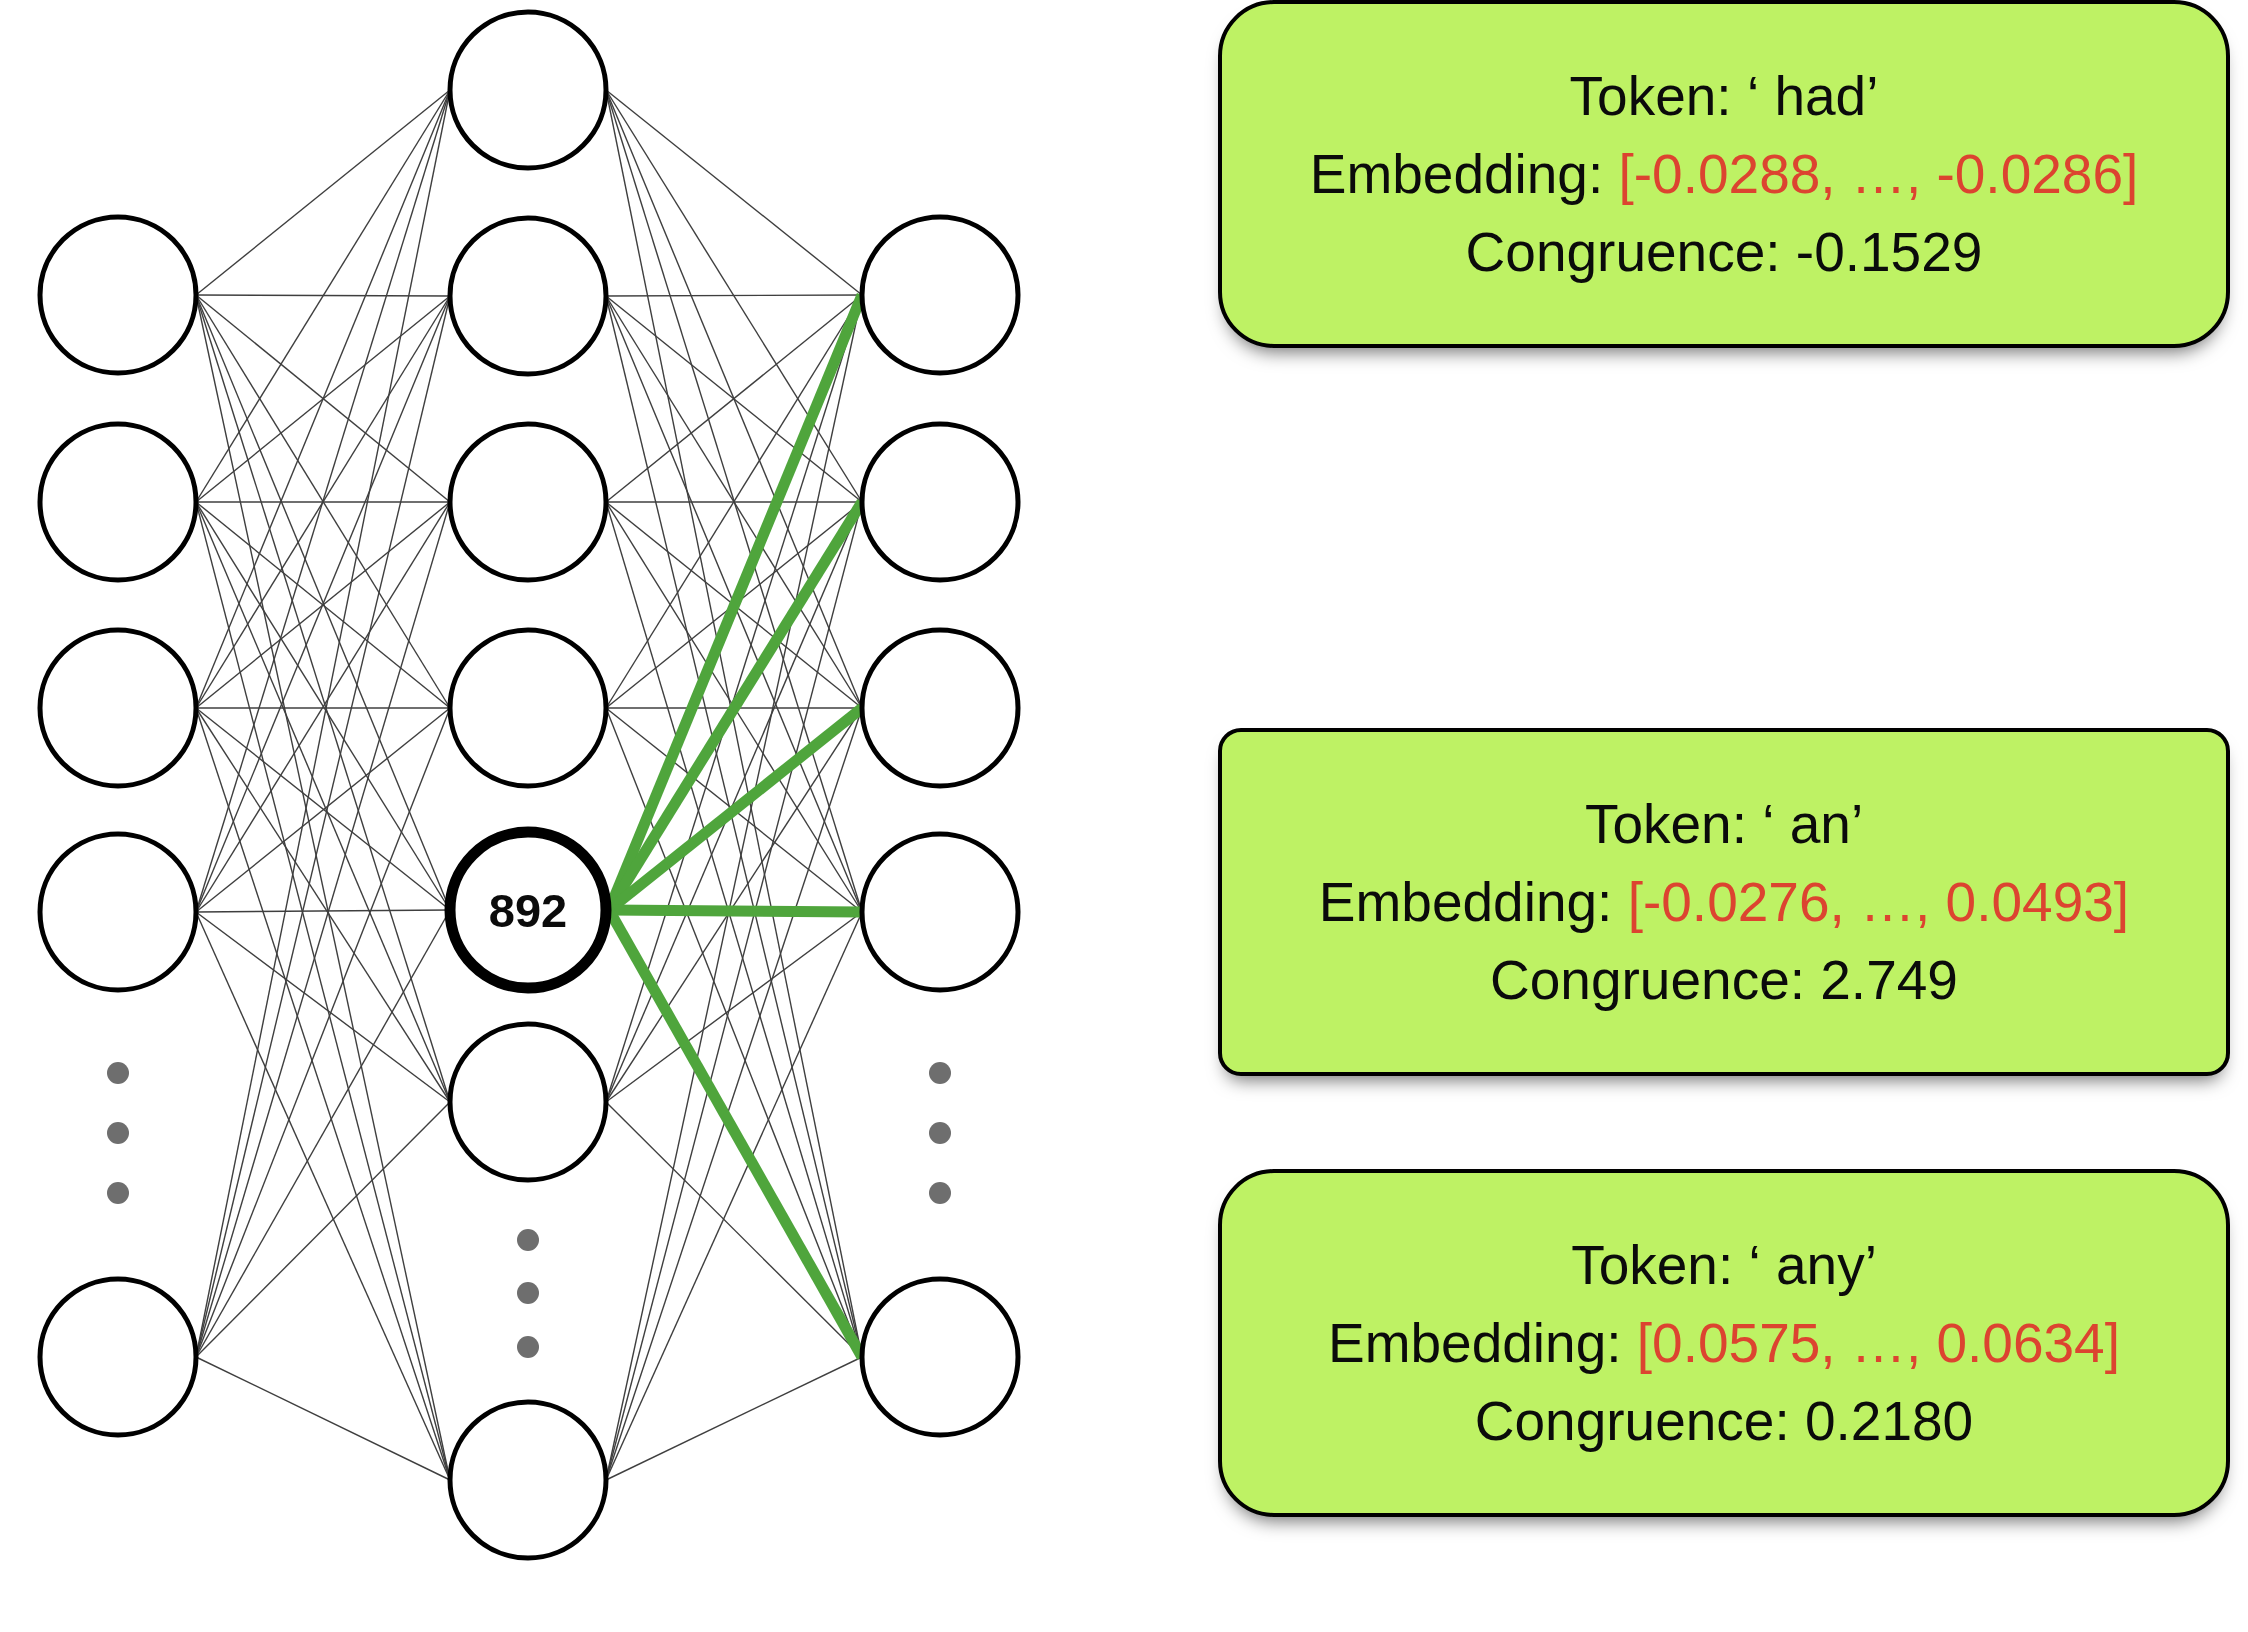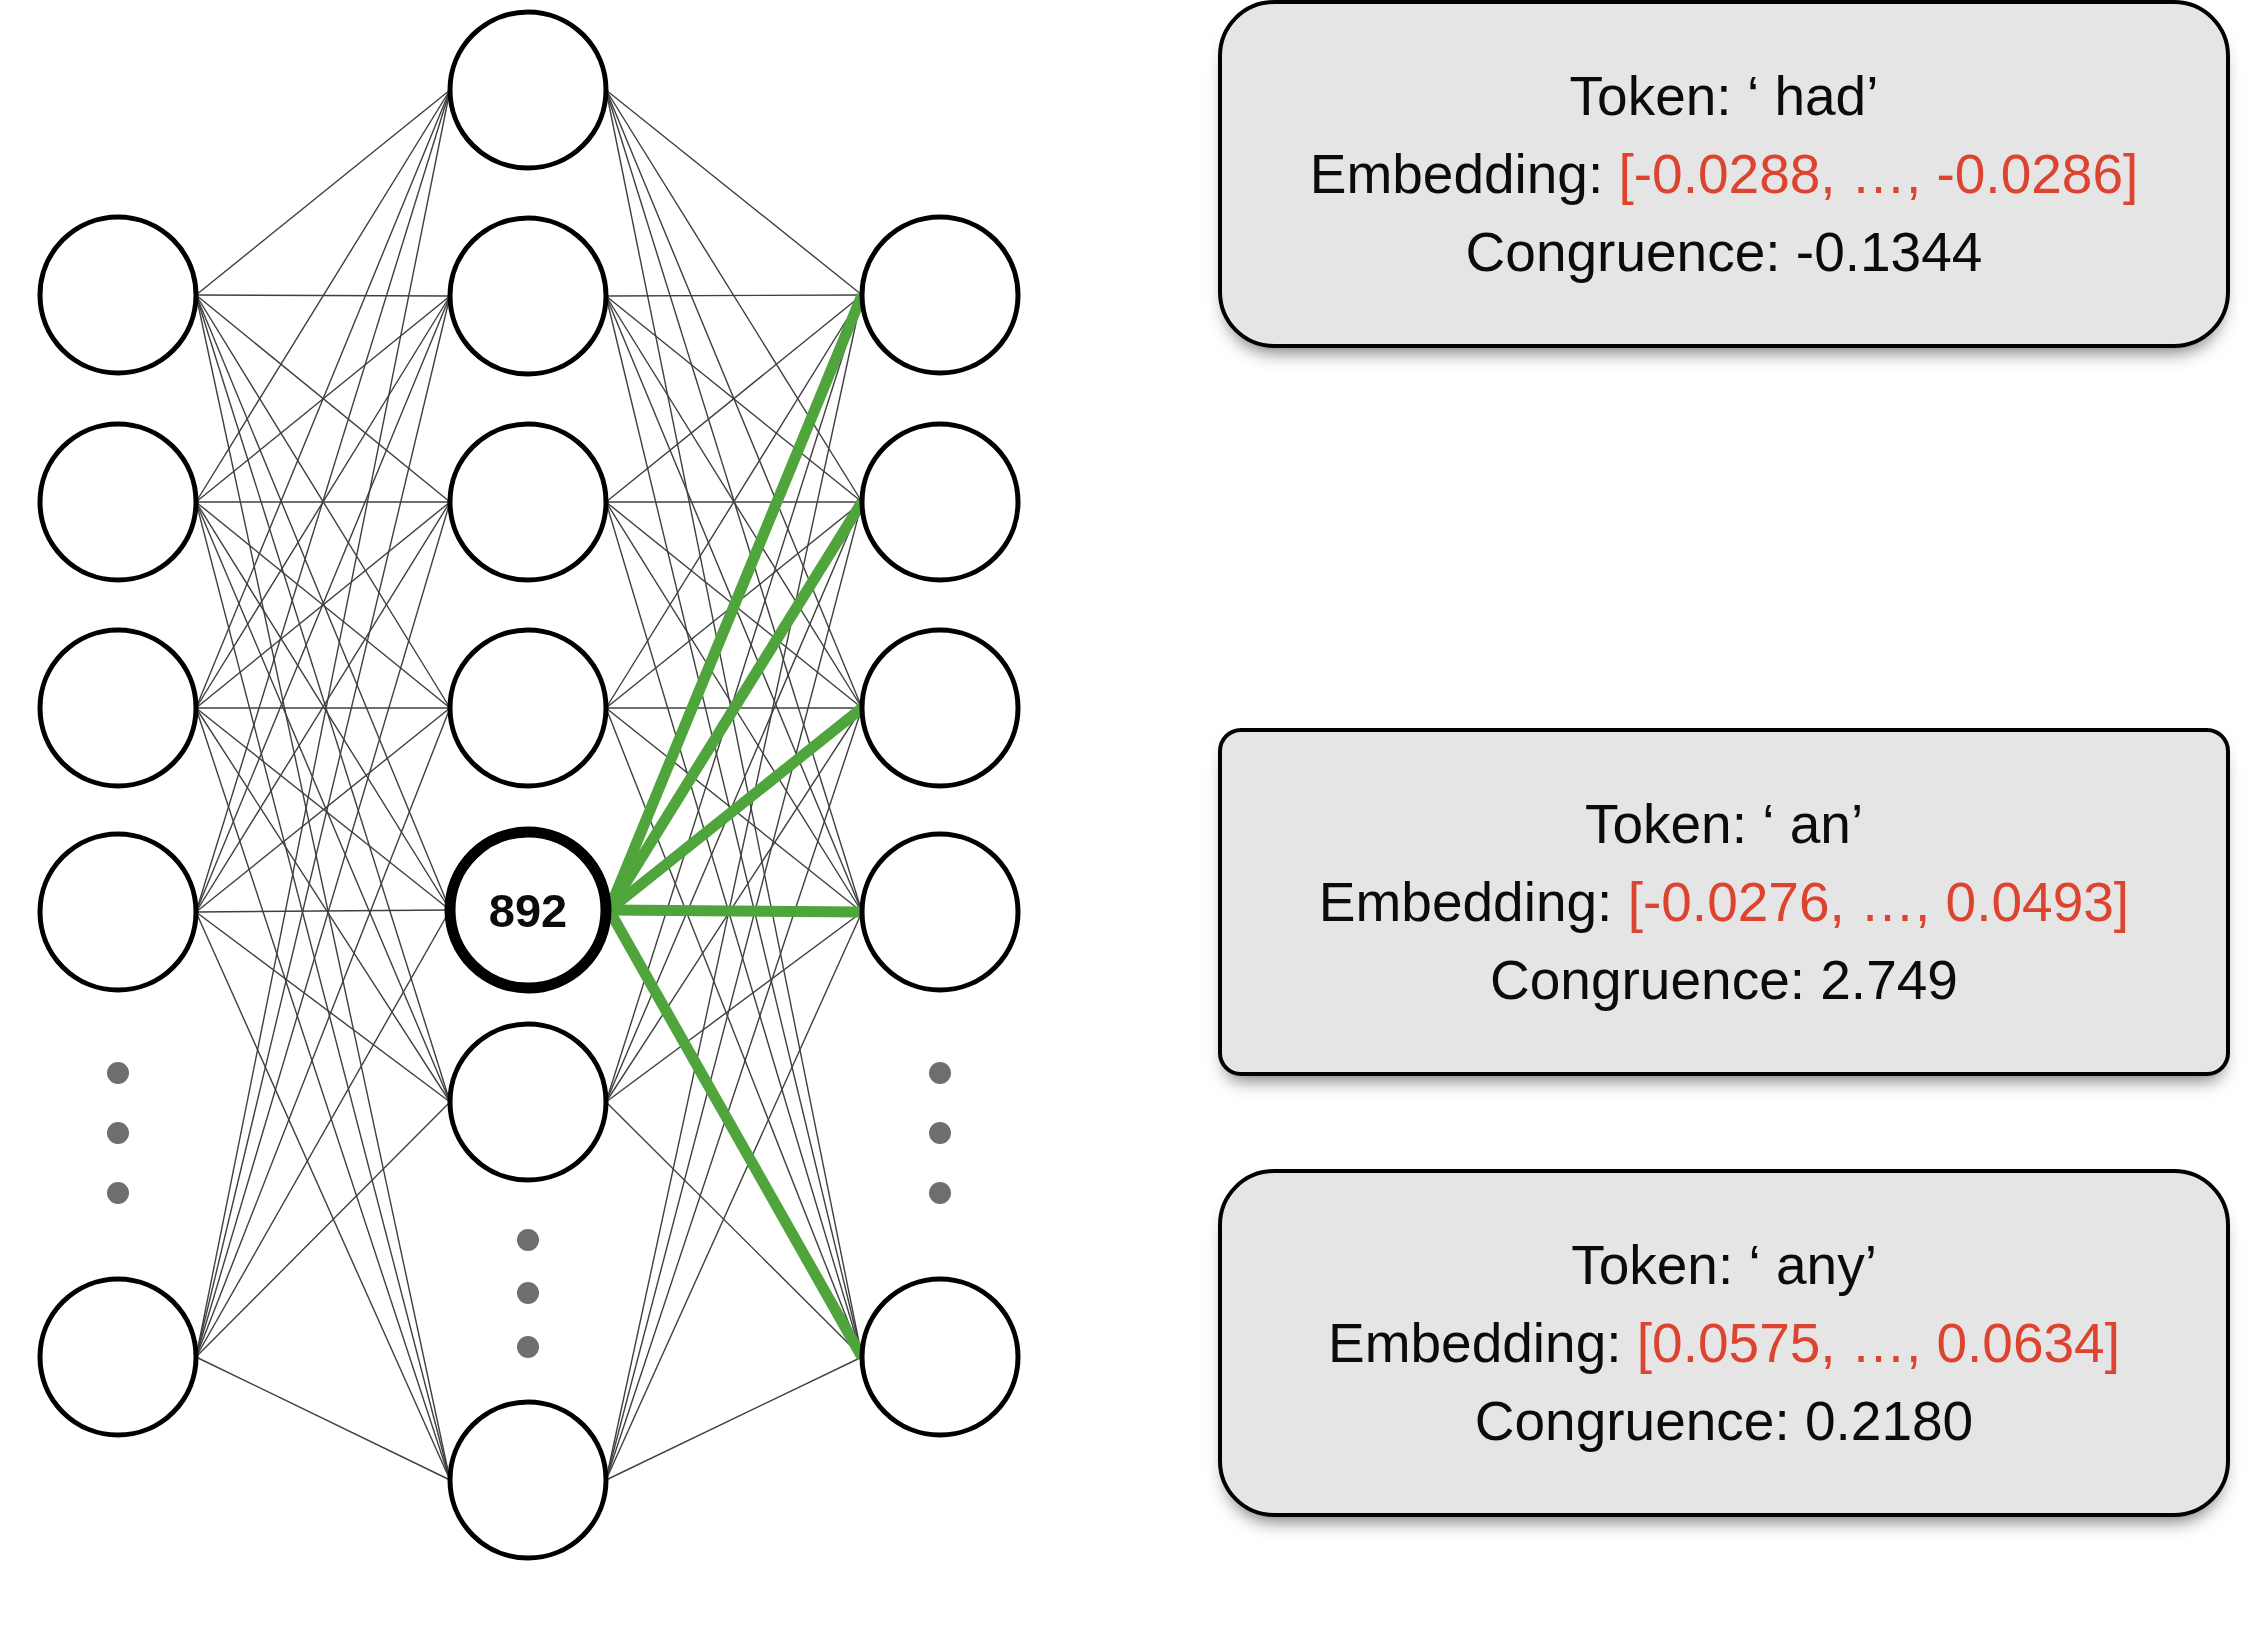--- a/index.html
+++ b/index.html
@@ -11,21 +11,21 @@
     overflow:hidden;
   }
   #network-svg{position:absolute;left:0;top:0;}
   .title-block{
     position:absolute;left:1230px;top:24px;width:1004px;
     text-align:center;font-weight:bold;font-size:58px;line-height:72px;
     white-space:nowrap;
   }
   .card{
     position:absolute;left:1218px;width:1004px;height:340px;
-    background:#e5e5e5;border:4px solid #000000;border-radius:56px;
+    background:#bef264;border:4px solid #000000;border-radius:56px;
     box-shadow:0 12px 18px -8px rgba(0,0,0,0.55);
     display:flex;flex-direction:column;justify-content:center;align-items:center;
     font-size:55px;line-height:78px;text-align:center;white-space:nowrap;
   }
   .card:nth-of-type(1){top:318px;}
   .card:nth-of-type(2){top:728px;border-radius:23px;}
   .card:nth-of-type(3){top:1169px;}
   .bold{font-weight:normal;}
 </style>
 </head>
@@ -175,15 +175,15 @@
     <div>
       <span>Token: </span>
       <span>‘ had’ </span>
     </div>
     <div>
       <span>Embedding: </span>
       <span class="bold" style="color: rgb(220, 68, 48);">[-0.0288, …, -0.0286] </span>
     </div>
     <div>
       <span>Congruence: </span>
-      <span>-0.1344 </span>
+      <span>-0.1529 </span>
     </div>
   </div>
 
 </body></html>

